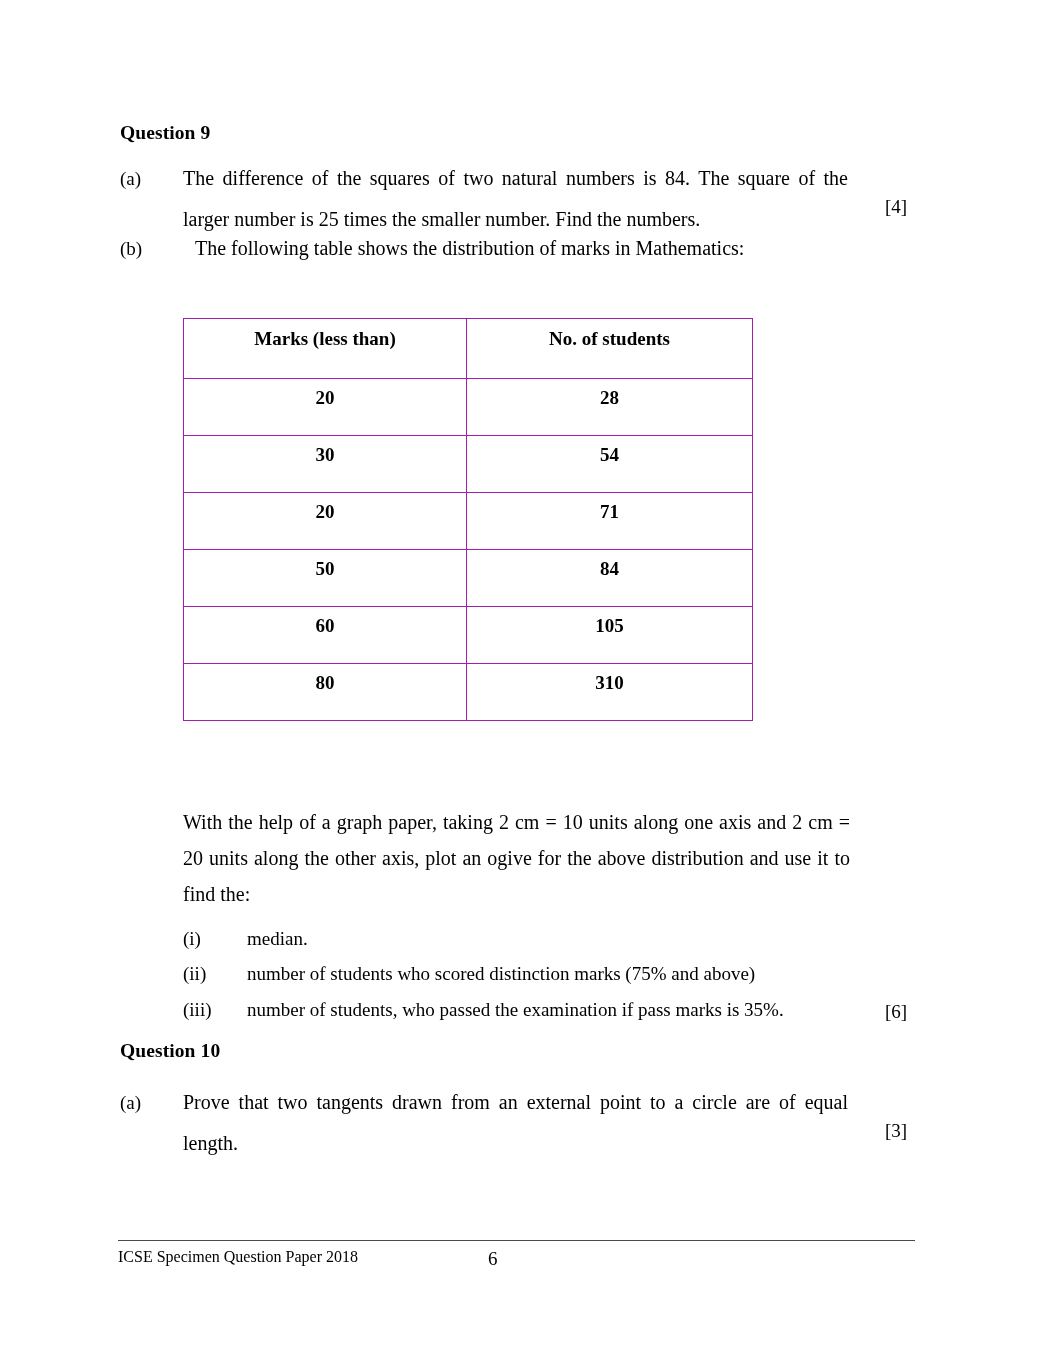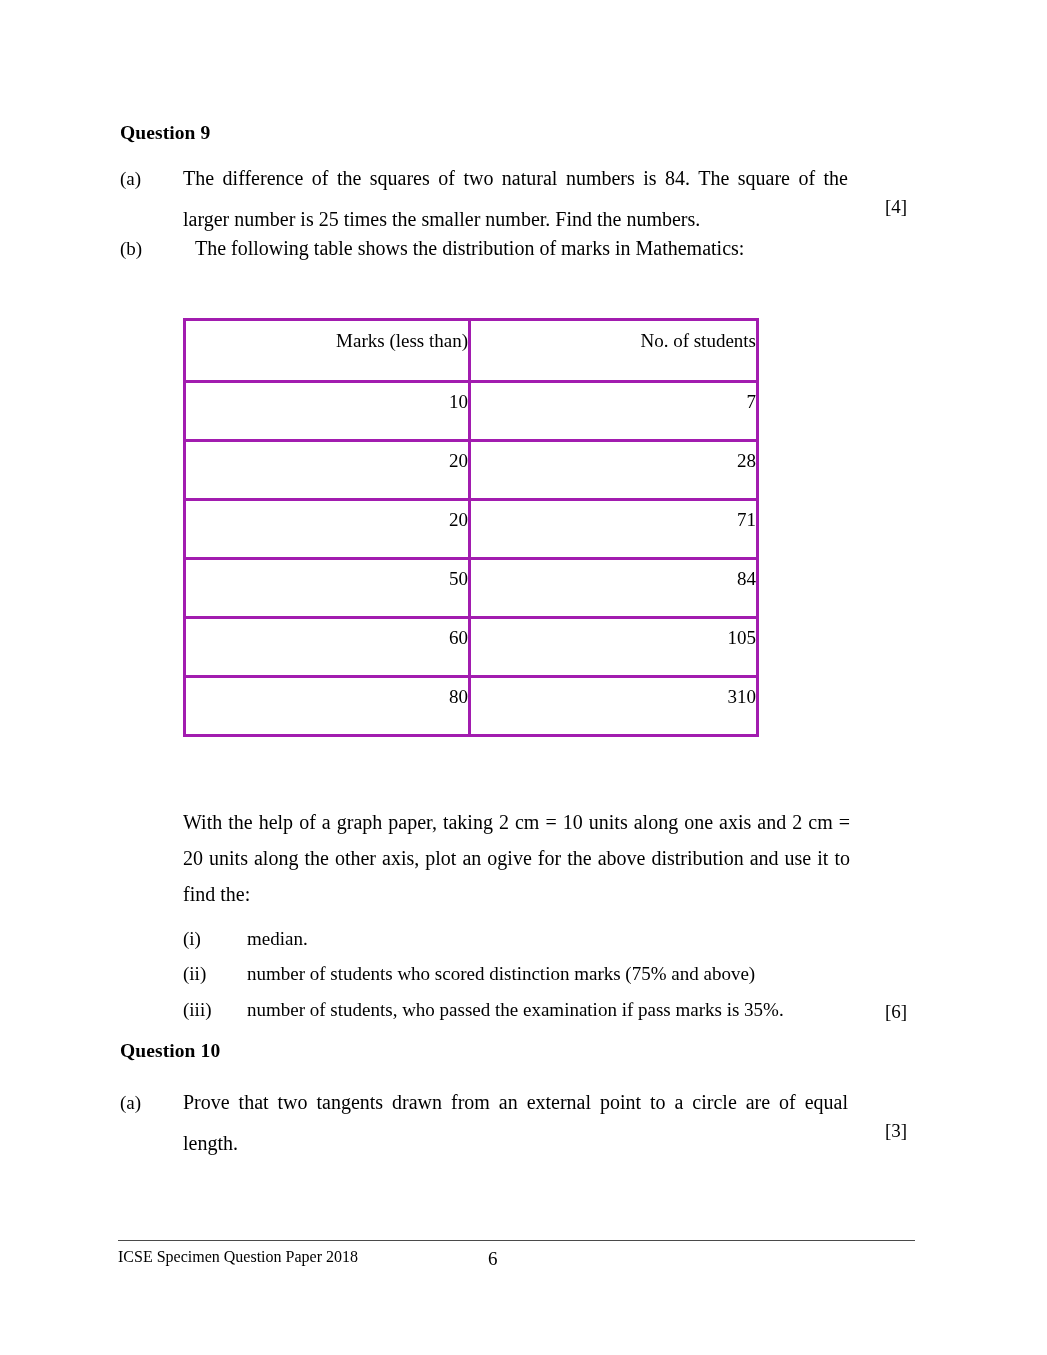--- a/index.html
+++ b/index.html
@@ -60,24 +60,24 @@
   }
 
   
   .dist-table {
     position: absolute;
     border-collapse: collapse;
     table-layout: fixed;
     font-size: 19px;
   }
   .dist-table td, .dist-table th {
-    border: 3px solid #a21caf;
-    text-align: right;
+    border: 1px solid #a21caf;
+    text-align: center;
     vertical-align: top;
-    font-weight: normal;
+    font-weight: bold;
     padding: 8px 0 26px 0;
     line-height: 22px;
     height: 22px;
   }
   .dist-table th {
     padding: 9px 0 28px 0;
   }
   .dist-table .col-marks { width: 282px; }
   .dist-table .col-count { width: 285px; }
 
@@ -143,26 +143,26 @@
 
   <table class="dist-table" style="left:183px; top:318px; width:567px;">
     <thead>
       <tr>
         <th class="col-marks">Marks (less than)</th>
         <th class="col-count">No. of students</th>
       </tr>
     </thead>
     <tbody>
       <tr>
-        <td>10</td>
-        <td>7</td>
-      </tr>
-      <tr>
         <td>20</td>
         <td>28</td>
+      </tr>
+      <tr>
+        <td>30</td>
+        <td>54</td>
       </tr>
       <tr>
         <td>20</td>
         <td>71</td>
       </tr>
       <tr>
         <td>50</td>
         <td>84</td>
       </tr>
       <tr>

